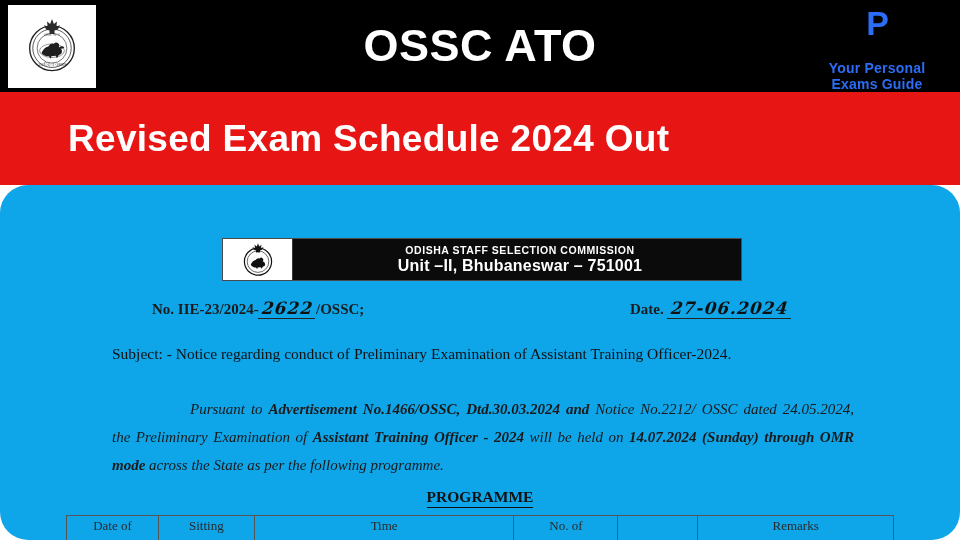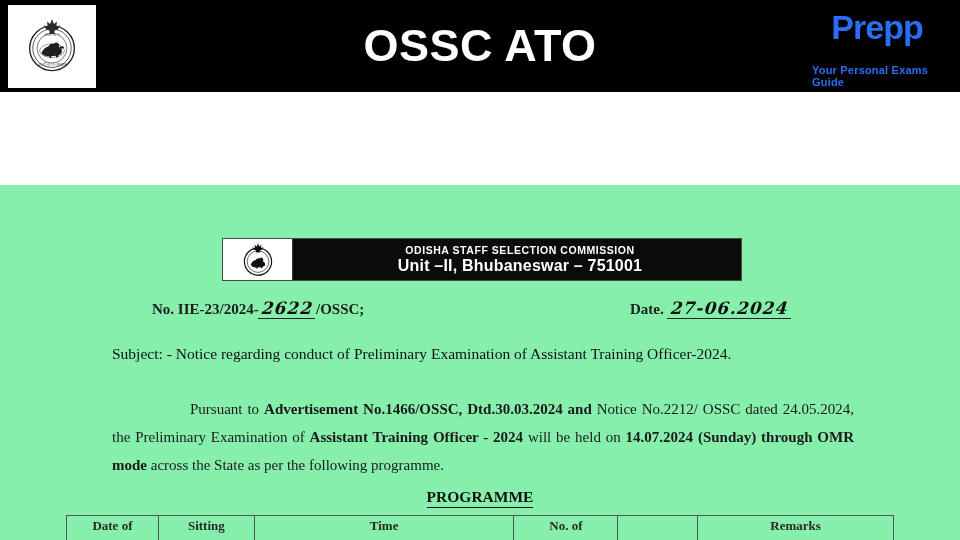--- a/index.html
+++ b/index.html
@@ -42,40 +42,40 @@
   }
   .prepp-word {
     font-size:34px; font-weight:bold; color:#2b6df6;
     letter-spacing:-1px; line-height:1; font-family:"Liberation Sans", sans-serif;
     display:flex; align-items:baseline;
   }
   .prepp-p {
     position:relative; color:#2b6df6;
   }
   .prepp-tag {
-    margin-top:20px; font-size:11px; font-weight:bold; color:#2b6df6;
-    letter-spacing:0.2px; font-family:"Liberation Sans", sans-serif;
+    margin-top:20px; font-size:14px; font-weight:bold; color:#2b6df6;
+    letter-spacing:0.2px; font-family:"Liberation Sans", sans-serif;text-align:center;
   }
 
   
   .red-banner {
     position:absolute; left:0; top:92px; width:960px; height:93px;
     background:#e81515;
     display:flex; align-items:center;
   }
   .red-banner-text {
     margin-left:68px;
     color:#ffffff; font-size:37px; font-weight:bold;
     letter-spacing:0.3px; font-family:"Liberation Sans", sans-serif;
   }
 
   
   .doc {
     position:absolute; left:0; top:185px; width:960px; height:355px;
-    background:#86efac; overflow:hidden;
+    background:#0ea5e9; overflow:hidden;border-radius:28px;
   }
   .doc-inner { position:relative; width:960px; height:355px; }
 
   .doc-header {
     position:absolute; left:222px; top:53px; width:520px; height:43px;
     display:flex; align-items:stretch;
     border:1px solid #4a4a4a;
   }
   .doc-header-emblem {
     width:70px; background:#ffffff;
@@ -115,40 +115,40 @@
     position:absolute; left:112px; top:158px; width:740px;
     font-family:"Liberation Serif", serif;
     font-size:15.5px; font-weight:normal; color:#111;
     line-height:1.42;
   }
 
   .body-para {
     position:absolute; left:112px; top:211px; width:742px;
     font-family:"Liberation Serif", serif;
     font-size:15px; color:#1a1a1a;
-    line-height:1.85; text-align:justify; text-indent:78px;
+    line-height:1.85; text-align:justify; text-indent:78px;font-style:italic;
   }
   .body-para b { font-weight:bold; }
 
   .programme-title {
     position:absolute; left:0; top:303px; width:960px;
     text-align:center;
     font-family:"Liberation Serif", serif;
     font-size:15.5px; font-weight:bold; color:#111;
   }
   .programme-title span { border-bottom:1.5px solid #111; padding-bottom:2px; }
 
   .prog-table {
     position:absolute; left:66px; top:330px; width:828px;
     border-collapse:collapse;
     font-family:"Liberation Serif", serif;
     font-size:13px; color:#2a2a2a;
   }
   .prog-table th {
-    border:1px solid #555; padding:3px 2px; font-weight:bold;
+    border:1px solid #555; padding:3px 2px; font-weight:normal;
     text-align:center; vertical-align:top; height:26px;
     line-height:1.15;
   }
   .c1 { width:92px; } .c2 { width:96px;margin-top:36px; } .c3 { width:260px;margin-top:33px; }
   .c4 { width:104px; } .c5 { width:80px; } .c6 { width:196px; }
 </style>
 </head>
 <body>
 
 <div class="page">
@@ -169,26 +169,28 @@
           <text x="50" y="80" font-size="7" text-anchor="middle" fill="#333" font-family="DejaVu Sans, sans-serif">ଓଡिବा ଓरकार</text>
         </svg>
       </div>
     </div>
 
     <div class="top-title">OSSC ATO</div>
 
     <div class="prepp-logo">
       <div class="prepp-word">
         <span class="prepp-p">P</span>
-          <span>repp</span>
       </div>
       <div class="prepp-tag">Your Personal Exams Guide</div>
     </div>
   </div>
 
+  <div class="red-banner">
+    <div class="red-banner-text">Revised Exam Schedule 2024 Out</div>
+  </div>
 
   <div class="doc">
     <div class="doc-inner">
 
       <div class="doc-header">
         <div class="doc-header-emblem">
           <svg viewBox="0 0 100 100" width="40" height="40" aria-hidden="true">
             <circle cx="50" cy="54" r="34" fill="none" stroke="#111" stroke-width="3"></circle>
             <circle cx="50" cy="54" r="27" fill="none" stroke="#111" stroke-width="1.6"></circle>
             <path d="M50 8 L53 16 L59 12 L57 20 L64 18 L59 25 L50 27 L41 25 L36 18 L43 20 L41 12 L47 16 Z" fill="#111"></path>

